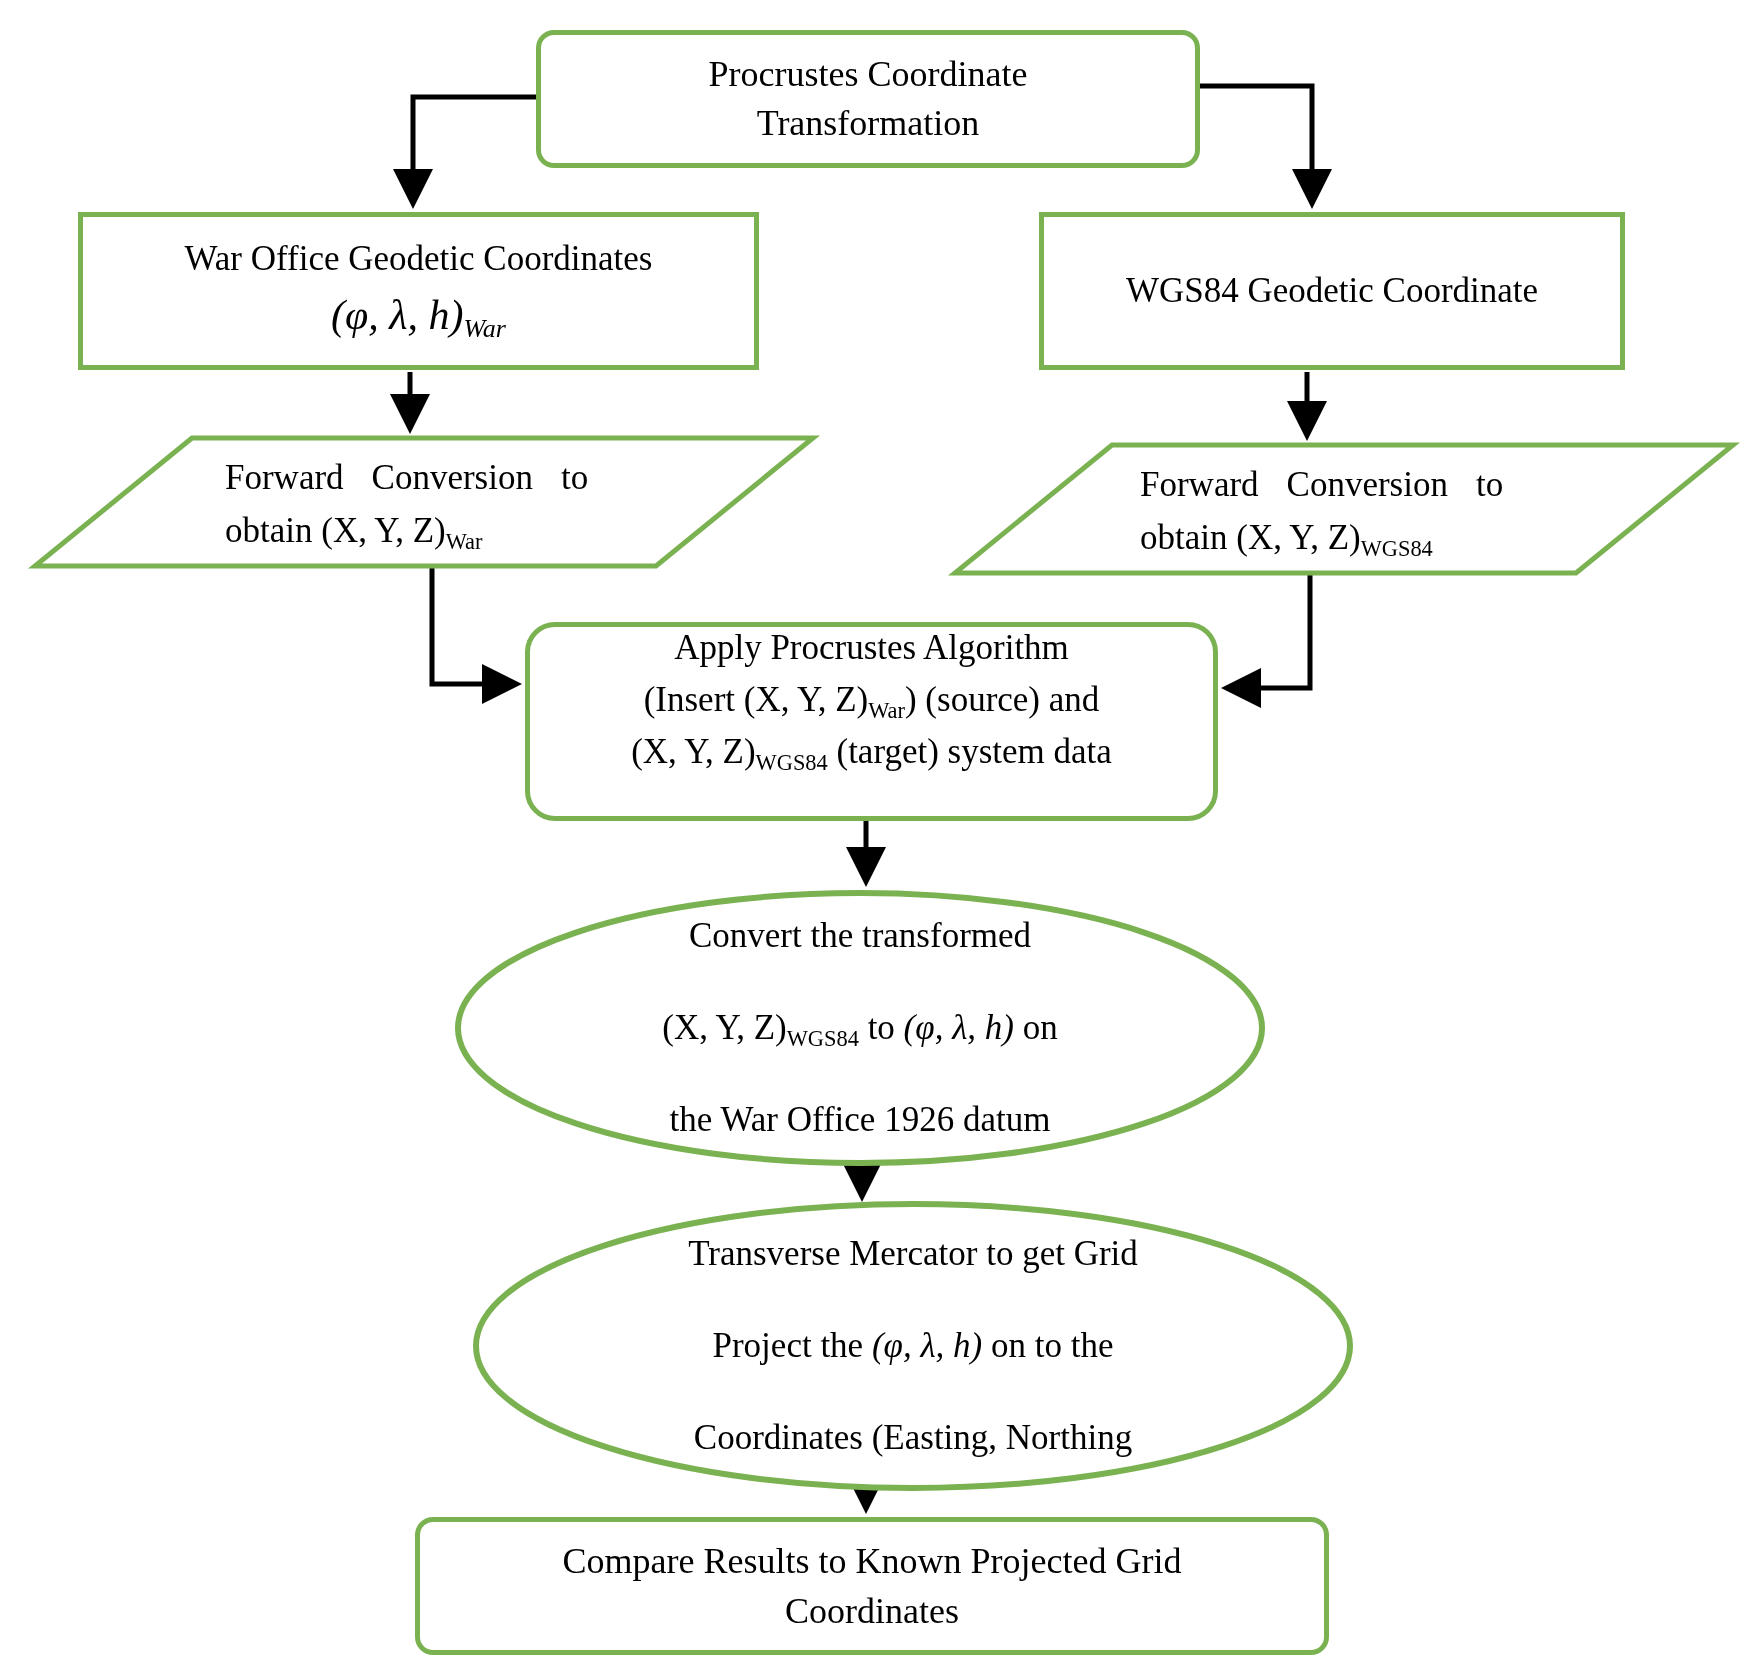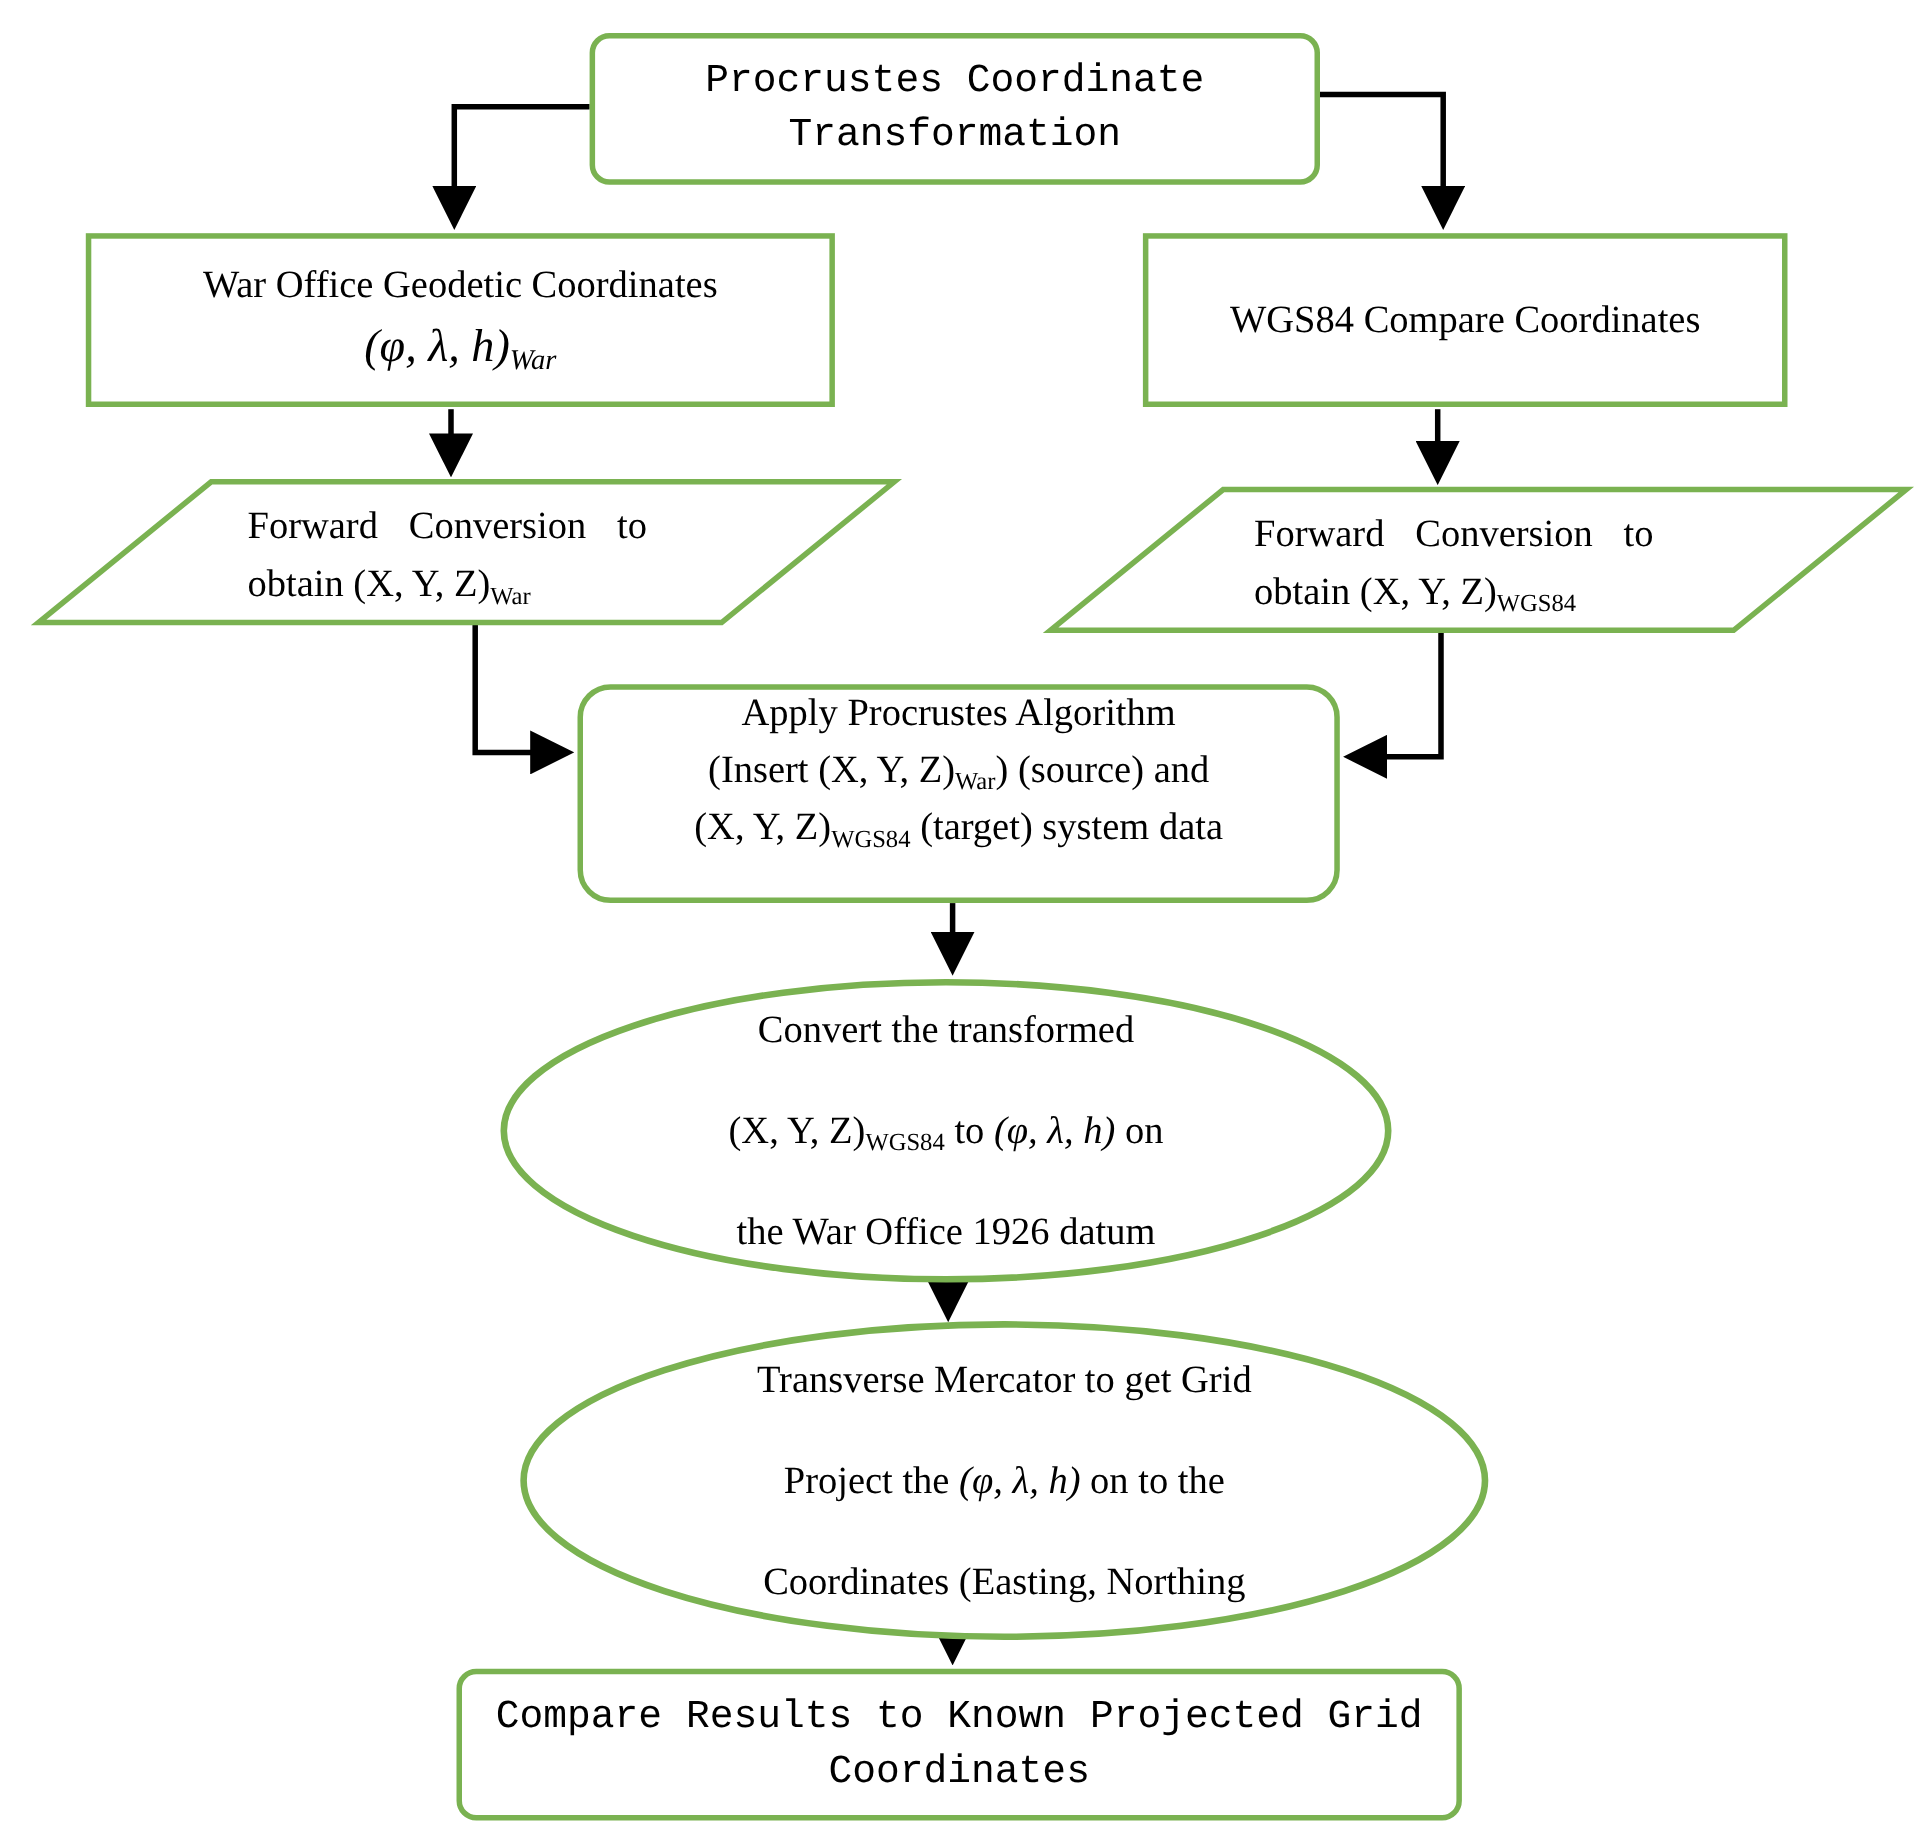--- a/index.html
+++ b/index.html
@@ -33,21 +33,21 @@
     line-height: 1.45;
     font-size: 35px;
   }
   .txt-left { align-items: flex-start; text-align: left; }
   .wide1 { word-spacing: 0.55em; }
   .subsc { font-size: 0.64em; vertical-align: -0.30em; }
   .it { font-style: italic; }
   .fm-row { font-style: italic; font-size: 42px; margin-top: 8px; }
   .fm-row .subsc { font-size: 26px; font-style: italic; }
   .lh-wide { line-height: 1.82; gap: 28px; }
-  .t36 { font-size: 36px; font-family: Liberation Mono, monospace; }
+  .t36 { font-size: 36px; }
 </style>
 </head>
 <body>
 
 <div id="canvas">
 
   <svg class="layer" width="1748" height="1664" viewBox="0 0 1748 1664">
     <defs>
       <marker id="ah" viewBox="0 0 10 10" refX="8.5" refY="5" markerWidth="8" markerHeight="8" orient="auto-start-reverse">
         <path d="M0,0 L10,5 L0,10 z" fill="#000000"></path>
@@ -83,21 +83,21 @@
     <div>Procrustes Coordinate</div>
     <div>Transformation</div>
   </div>
 
   <div class="txt" style="left:78px; top:212px; width:681px; height:158px; line-height:1.25;">
     <div>War Office Geodetic Coordinates</div>
     <div class="fm-row"><span>(φ, λ, h)</span><span class="subsc">War</span></div>
   </div>
 
   <div class="txt" style="left:1039px; top:212px; width:586px; height:158px; line-height:1.25;">
-    <div>WGS84 Compare Coordinates</div>
+    <div>WGS84 Geodetic Coordinate</div>
   </div>
 
   <div class="txt txt-left" style="left:225px; top:452px; width:430px; line-height:1.5;">
     <div class="wide1">Forward Conversion to</div>
     <div><span>obtain (X, Y, Z)</span><span class="subsc">War</span></div>
   </div>
 
   <div class="txt txt-left" style="left:1140px; top:459px; width:440px; line-height:1.5;">
     <div class="wide1">Forward Conversion to</div>
     <div><span>obtain (X, Y, Z)</span><span class="subsc">WGS84</span></div>

